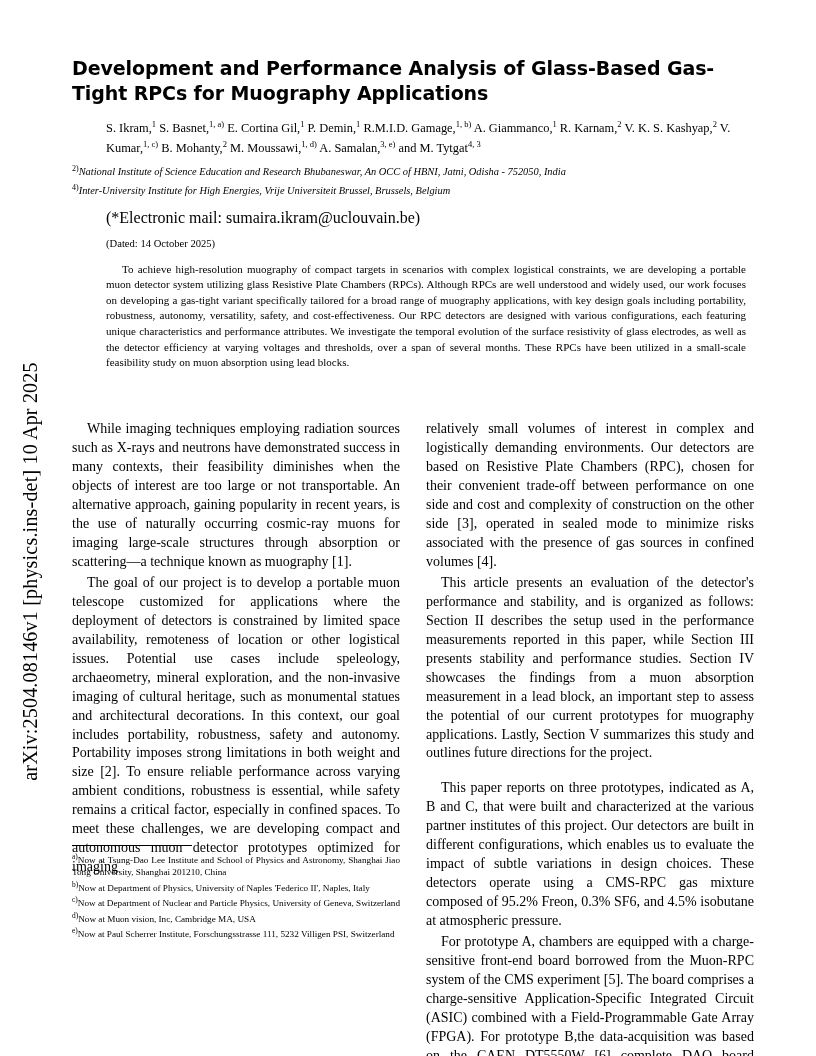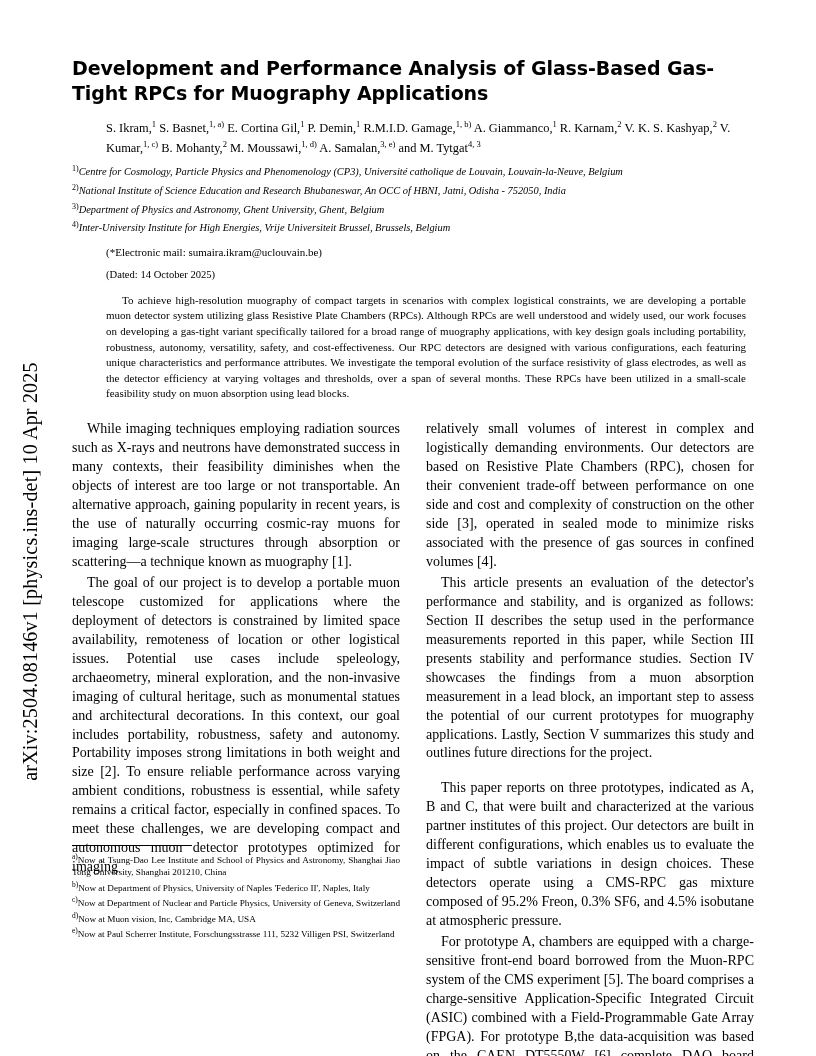--- a/index.html
+++ b/index.html
@@ -64,21 +64,21 @@
 
   .affil {
     font-size: 10.4px;
     font-style: italic;
     line-height: 1.36;
     margin: 0 0 3px 0;
   }
   .affil sup { font-style: normal; font-size: 8px; }
 
   .email {
-    font-size: 11px;
+    font-size: 16px;
     margin: 10px 0 0 34px;
   }
   .dated {
     font-size: 10.6px;
     margin: 11px 0 0 34px;
   }
 
   .abstract {
     font-size: 11px;
     line-height: 1.42;
@@ -147,23 +147,21 @@
 <div class="page">
 
   <div class="arxiv-stamp">arXiv:2504.08146v1  [physics.ins-det]  10 Apr 2025</div>
 
   <div class="content">
 
     <h1 class="title">Development and Performance Analysis of Glass-Based Gas-Tight RPCs for Muography Applications</h1>
 
     <div class="authors">S. Ikram,<sup>1</sup> S. Basnet,<sup>1, a)</sup> E. Cortina Gil,<sup>1</sup> P. Demin,<sup>1</sup> R.M.I.D. Gamage,<sup>1, b)</sup> A. Giammanco,<sup>1</sup> R. Karnam,<sup>2</sup> V. K. S. Kashyap,<sup>2</sup> V. Kumar,<sup>1, c)</sup> B. Mohanty,<sup>2</sup> M. Moussawi,<sup>1, d)</sup> A. Samalan,<sup>3, e)</sup> and M. Tytgat<sup>4, 3</sup></div>
 
-    <div class="affil"><sup>1)</sup>Centre for Cosmology, Particle Physics and Phenomenology (CP3), Université catholique de Louvain, Louvain-la-Neuve, Belgium</div>
     <div class="affil"><sup>2)</sup>National Institute of Science Education and Research Bhubaneswar, An OCC of HBNI, Jatni, Odisha - 752050, India</div>
-    <div class="affil"><sup>3)</sup>Department of Physics and Astronomy, Ghent University, Ghent, Belgium</div>
     <div class="affil"><sup>4)</sup>Inter-University Institute for High Energies, Vrije Universiteit Brussel, Brussels, Belgium</div>
 
     <div class="email">(*Electronic mail: sumaira.ikram@uclouvain.be)</div>
     <div class="dated">(Dated: 14 October 2025)</div>
 
     <div class="abstract">To achieve high-resolution muography of compact targets in scenarios with complex logistical constraints, we are developing a portable muon detector system utilizing glass Resistive Plate Chambers (RPCs). Although RPCs are well understood and widely used, our work focuses on developing a gas-tight variant specifically tailored for a broad range of muography applications, with key design goals including portability, robustness, autonomy, versatility, safety, and cost-effectiveness. Our RPC detectors are designed with various configurations, each featuring unique characteristics and performance attributes. We investigate the temporal evolution of the surface resistivity of glass electrodes, as well as the detector efficiency at varying voltages and thresholds, over a span of several months. These RPCs have been utilized in a small-scale feasibility study on muon absorption using lead blocks.</div>
   </div>
 
   <div class="columns">
 

